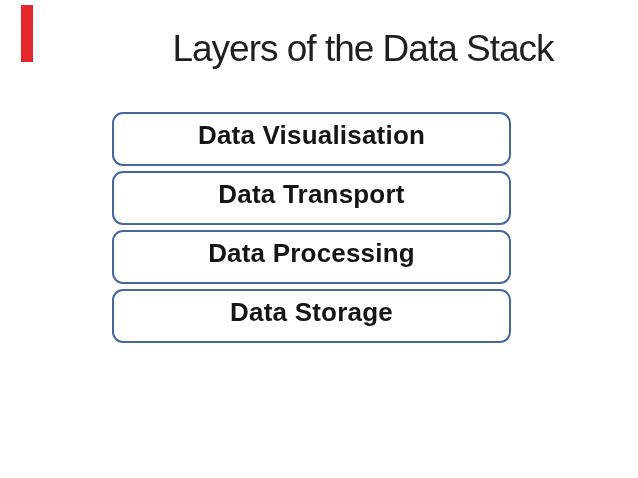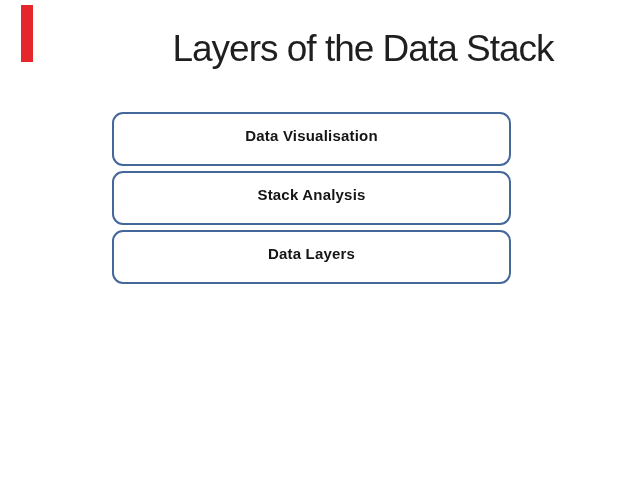--- a/index.html
+++ b/index.html
@@ -50,21 +50,21 @@
     height: 54px;
     background: var(--box-fill, #ffffff);
     border: 2px solid var(--box-border, #44689a);
     border-radius: 11px;
     display: flex;
     align-items: center;
     justify-content: center;
     padding-bottom: 7px;
   }
   .layer-label {
-    font-size: 15px;
+    font-size: 26px;
     font-weight: 700;
     letter-spacing: 0.2px;
     color: var(--label-color, #151515);
     white-space: nowrap;
   }
 </style>
 </head>
 <body>
 
 <div id="page">
@@ -73,24 +73,27 @@
 
   <div id="title">Layers of the Data Stack</div>
 
   <div id="stack">
 
     <div class="layer">
       <span class="layer-label">Data Visualisation</span>
     </div>
 
     <div class="layer">
-      <span class="layer-label">Stack Analysis</span>
+      <span class="layer-label">Data Transport</span>
     </div>
 
+    <div class="layer">
+      <span class="layer-label">Data Processing</span>
+    </div>
 
     <div class="layer">
-      <span class="layer-label">Data Layers</span>
+      <span class="layer-label">Data Storage</span>
     </div>
 
 
 
   </div>
 </div>
 
 </body></html>

